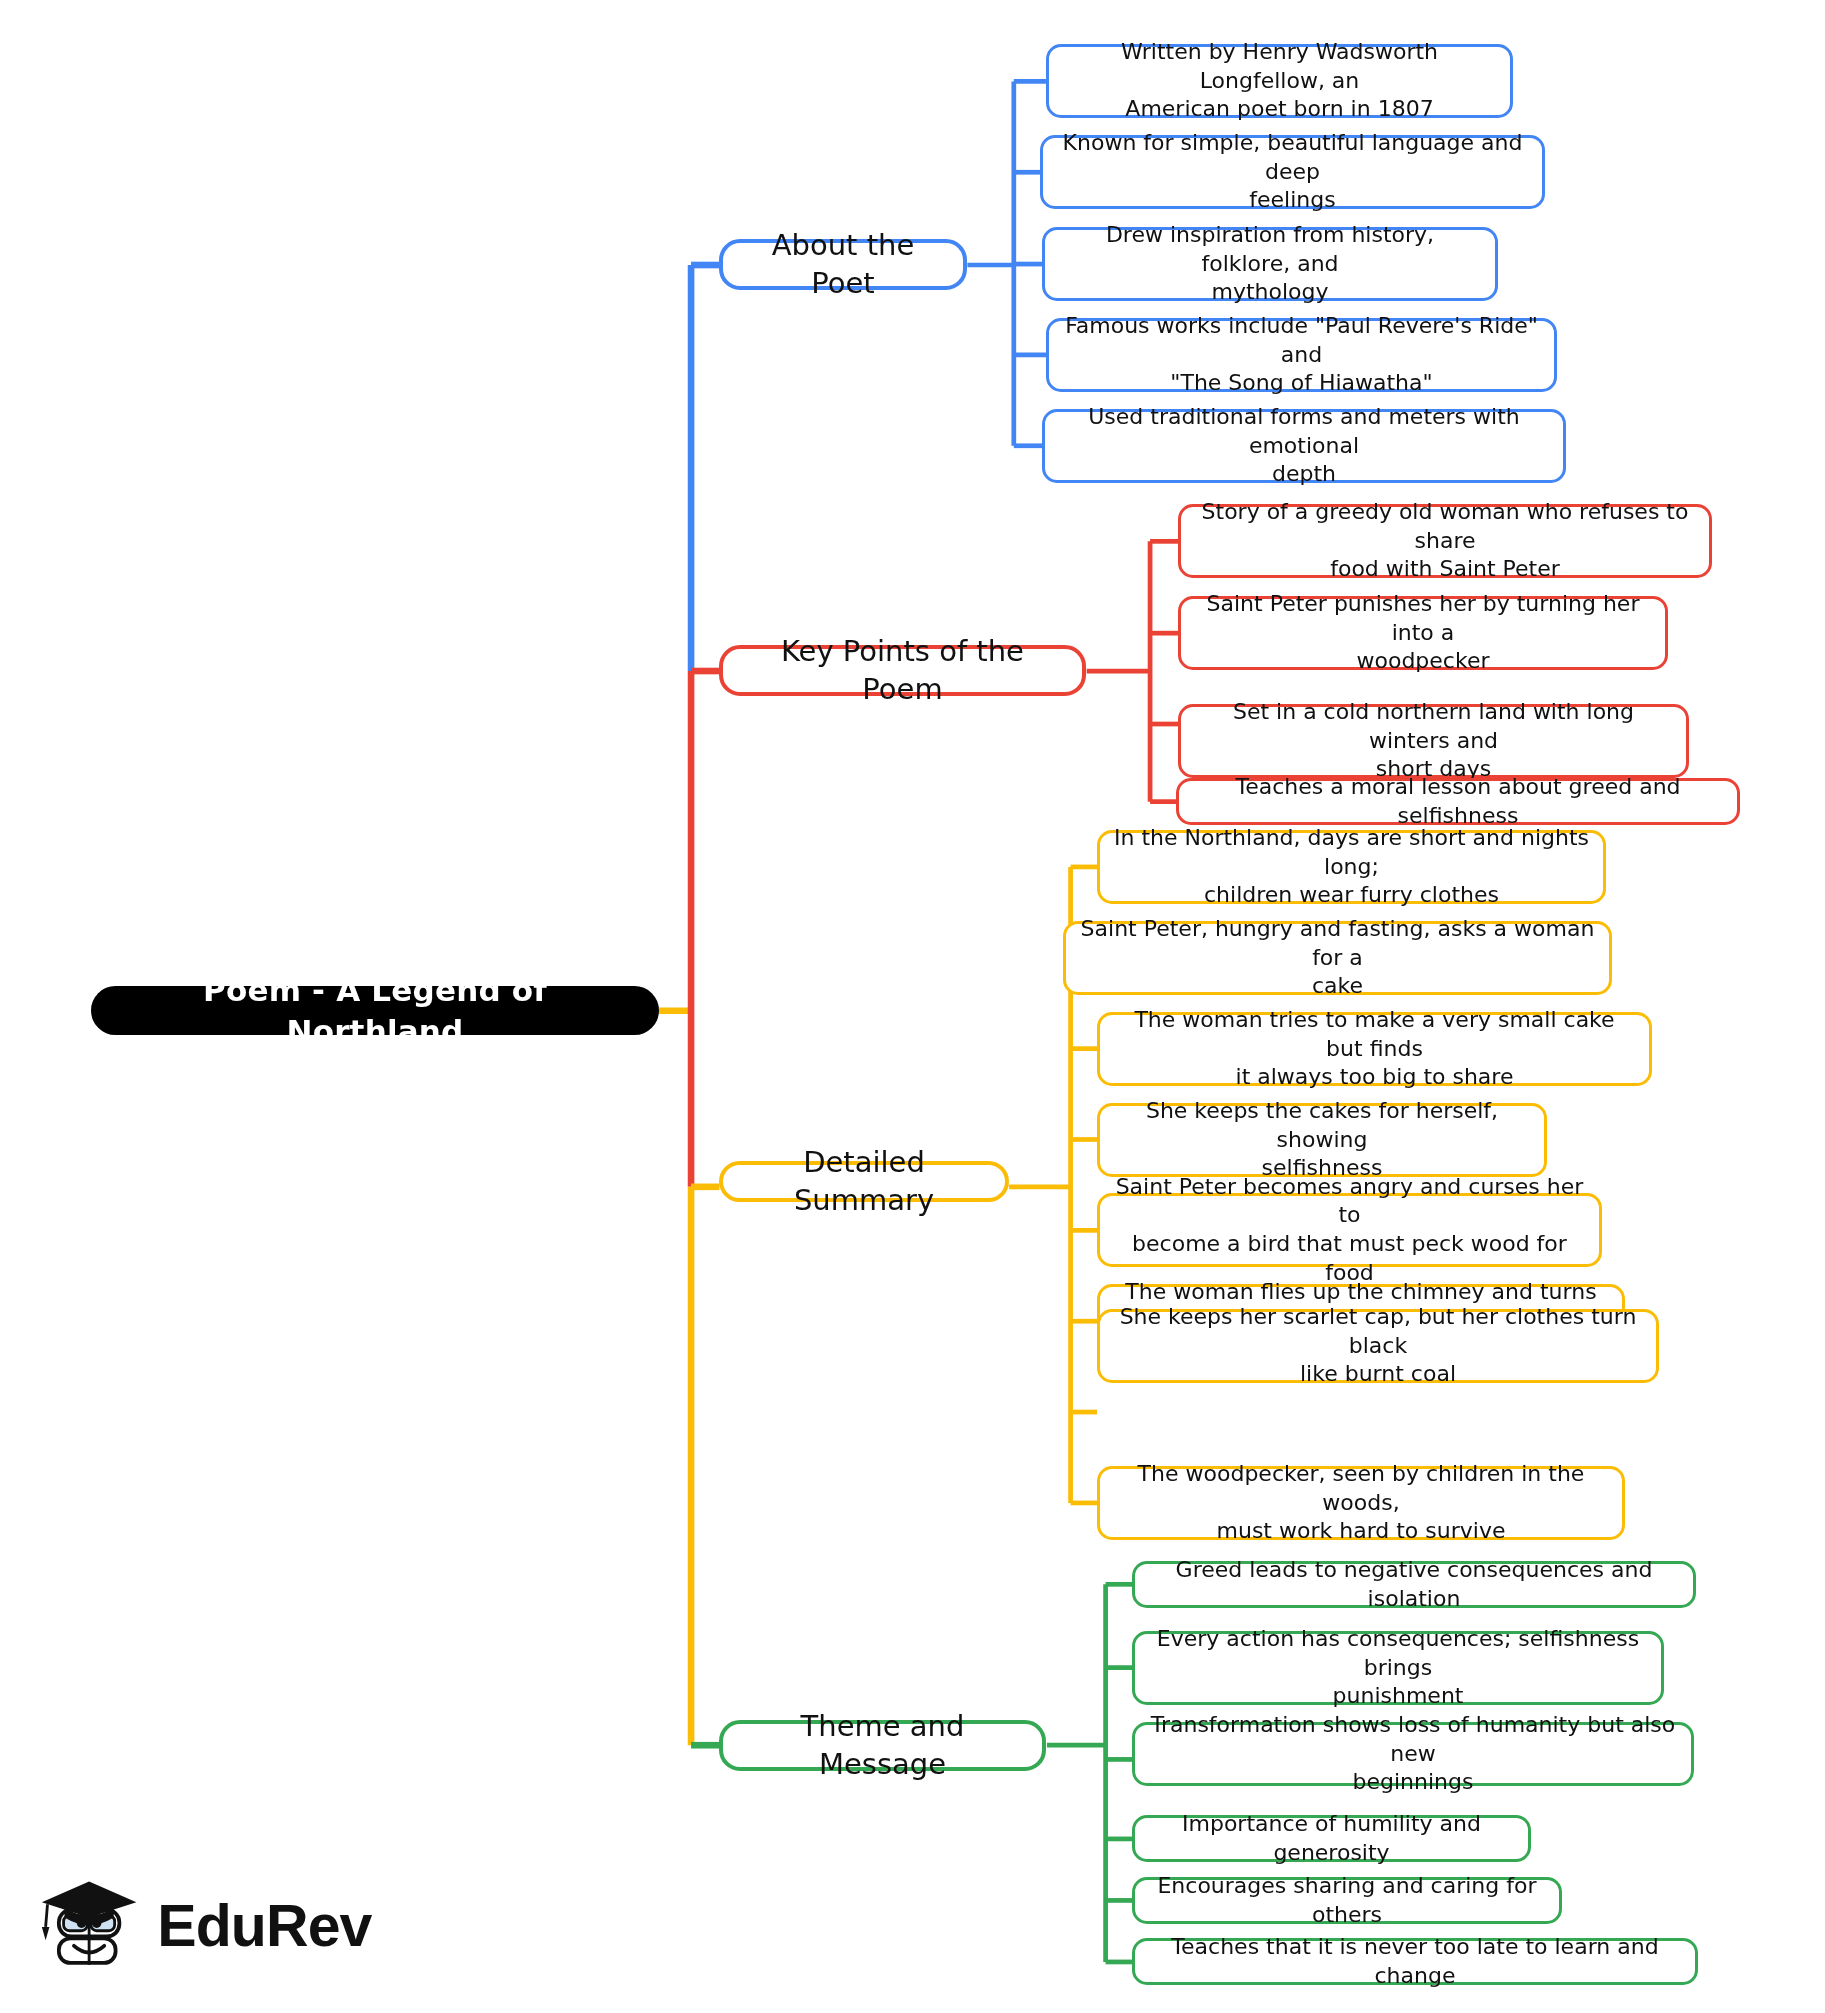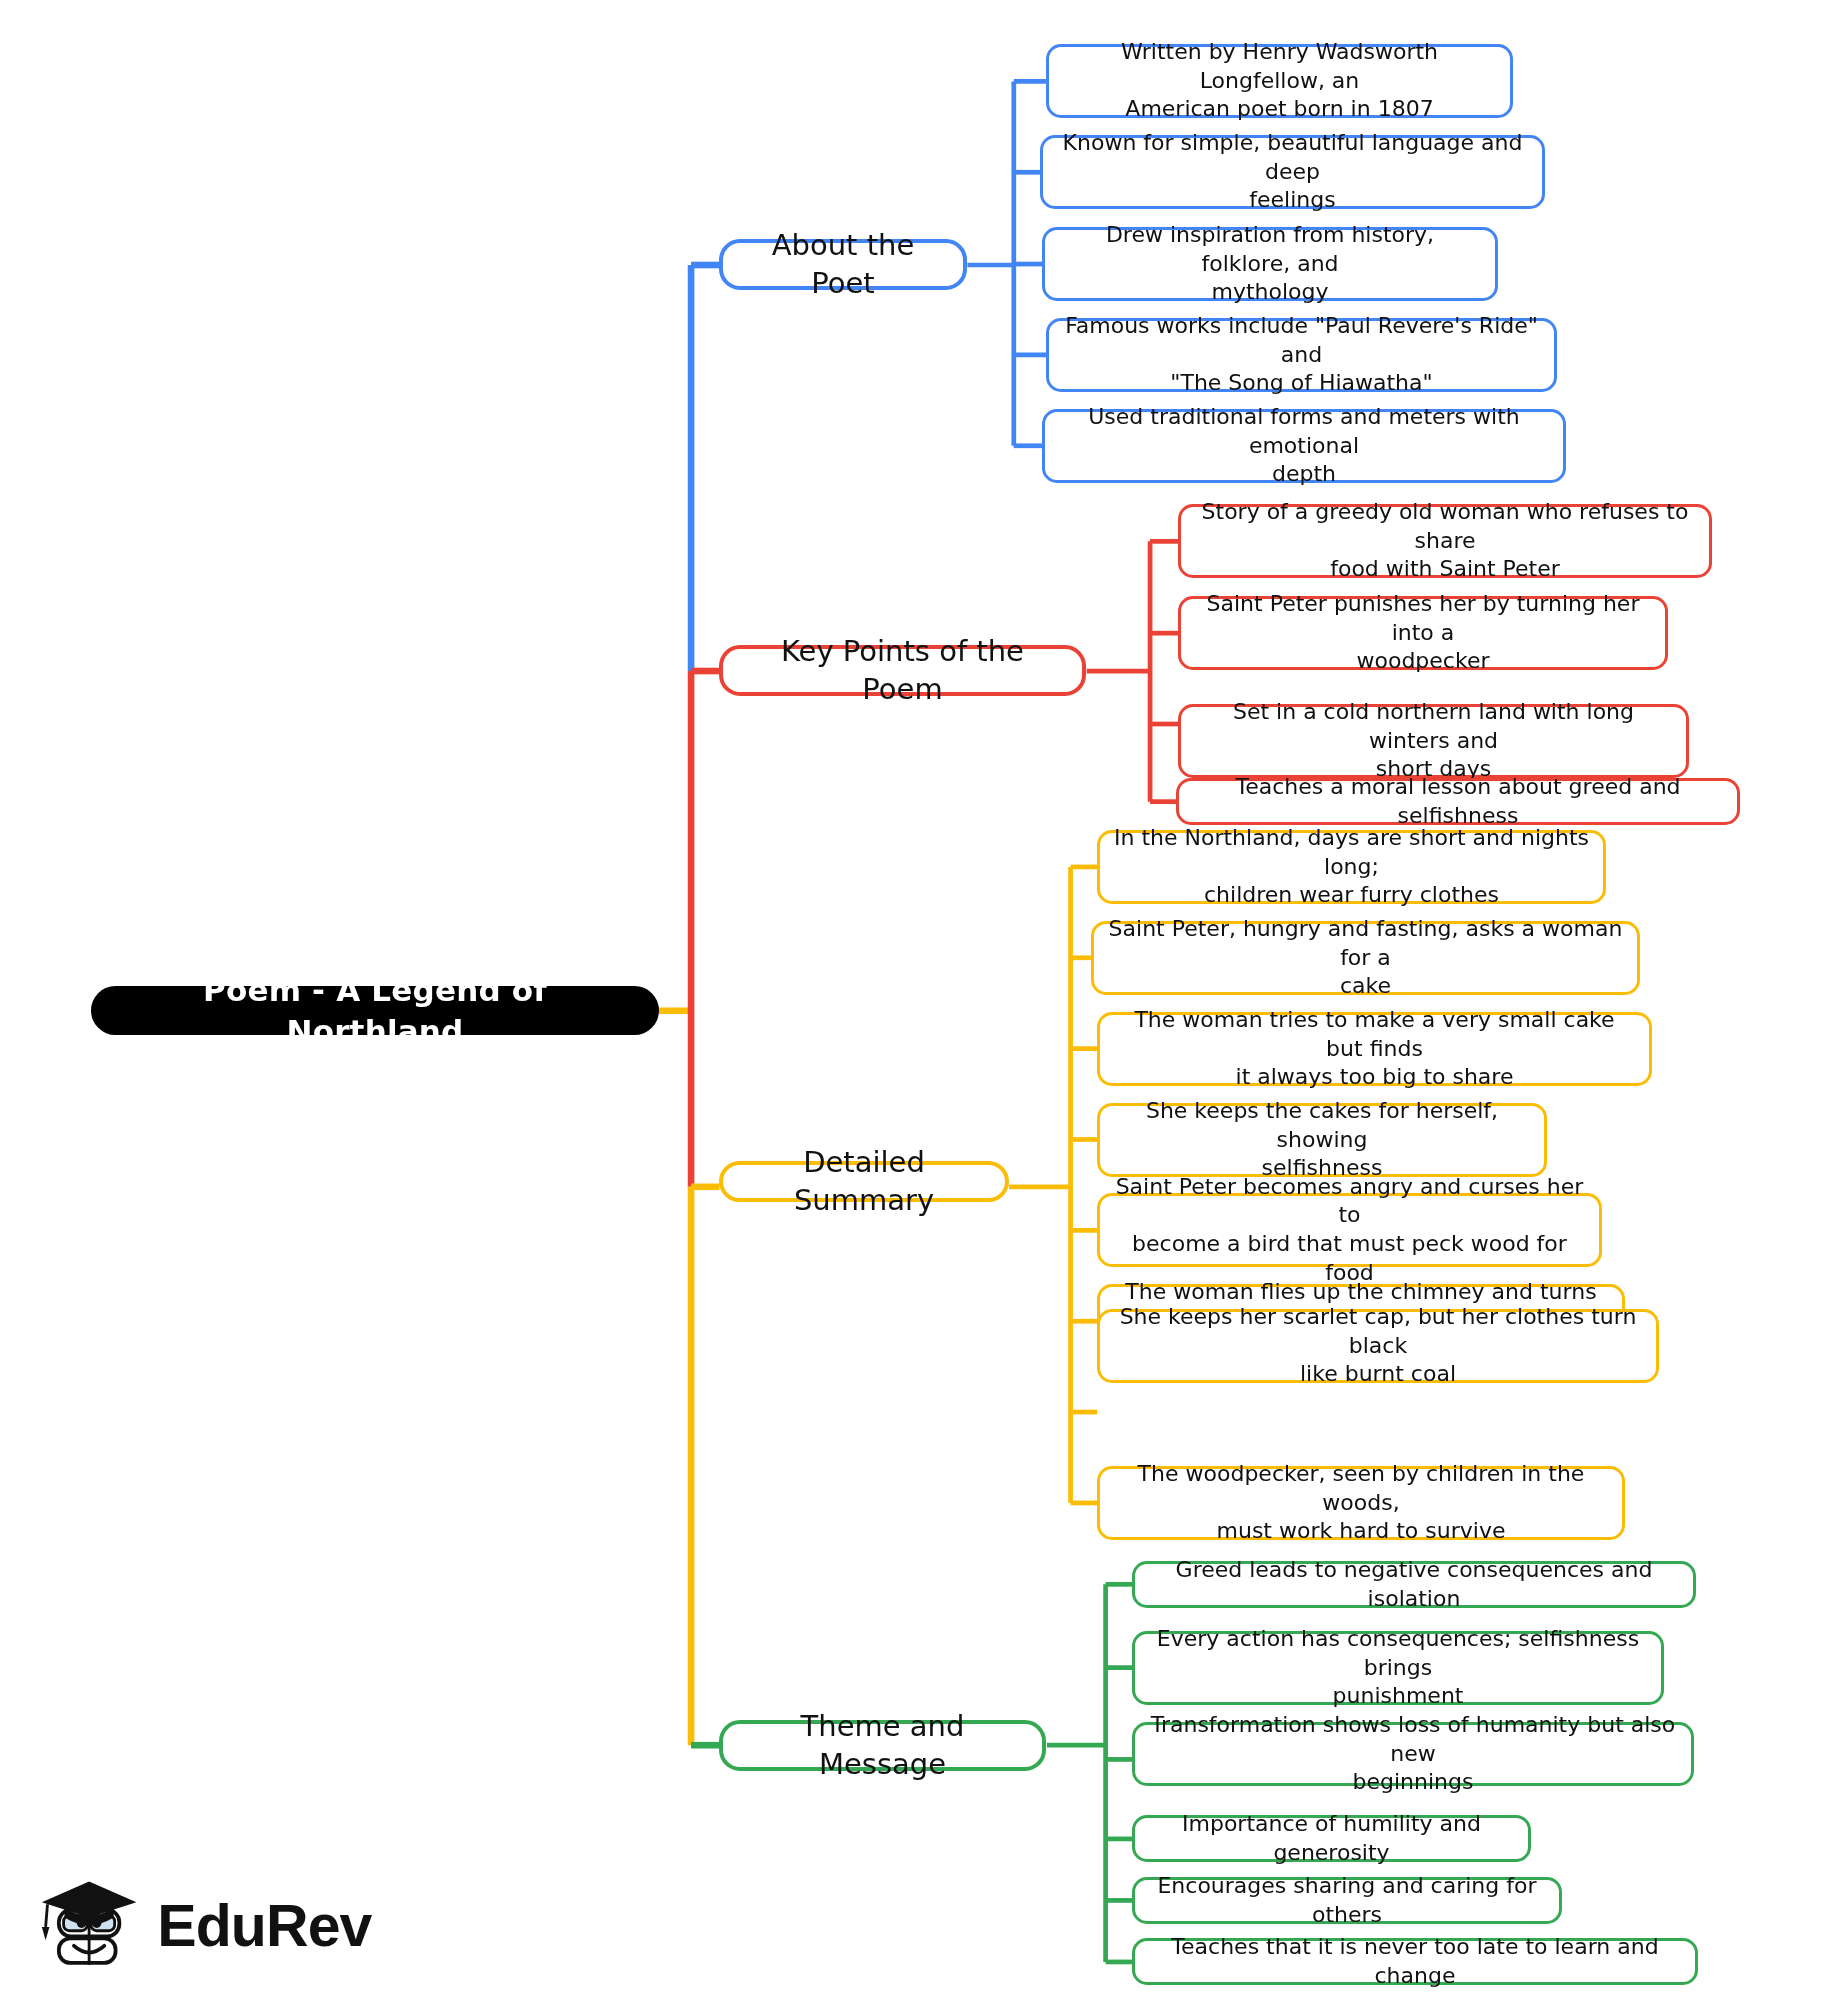--- a/index.html
+++ b/index.html
@@ -192,21 +192,21 @@
 
   <div class="node branch-node" style="left:719px; top:1161px; width:290px; height:41px; border-color:#FBBC05;">
     <span>Detailed Summary</span>
   </div>
   <div class="node leaf-node" style="left:1097px; top:830px; width:509px; height:74px; border-color:#FBBC05;">
     <span>
         <span>In the Northland, days are short and nights long;</span>
         <span>children wear furry clothes</span>
       </span>
   </div>
-  <div class="node leaf-node" style="left:1091px; top:921px; width:549px; height:74px; border-color:#FBBC05;">
+  <div class="node leaf-node" style="left:1063px; top:921px; width:549px; height:74px; border-color:#FBBC05;">
     <span>
         <span>Saint Peter, hungry and fasting, asks a woman for a</span>
         <span>cake</span>
       </span>
   </div>
   <div class="node leaf-node" style="left:1097px; top:1012px; width:555px; height:74px; border-color:#FBBC05;">
     <span>
         <span>The woman tries to make a very small cake but finds</span>
         <span>it always too big to share</span>
       </span>

